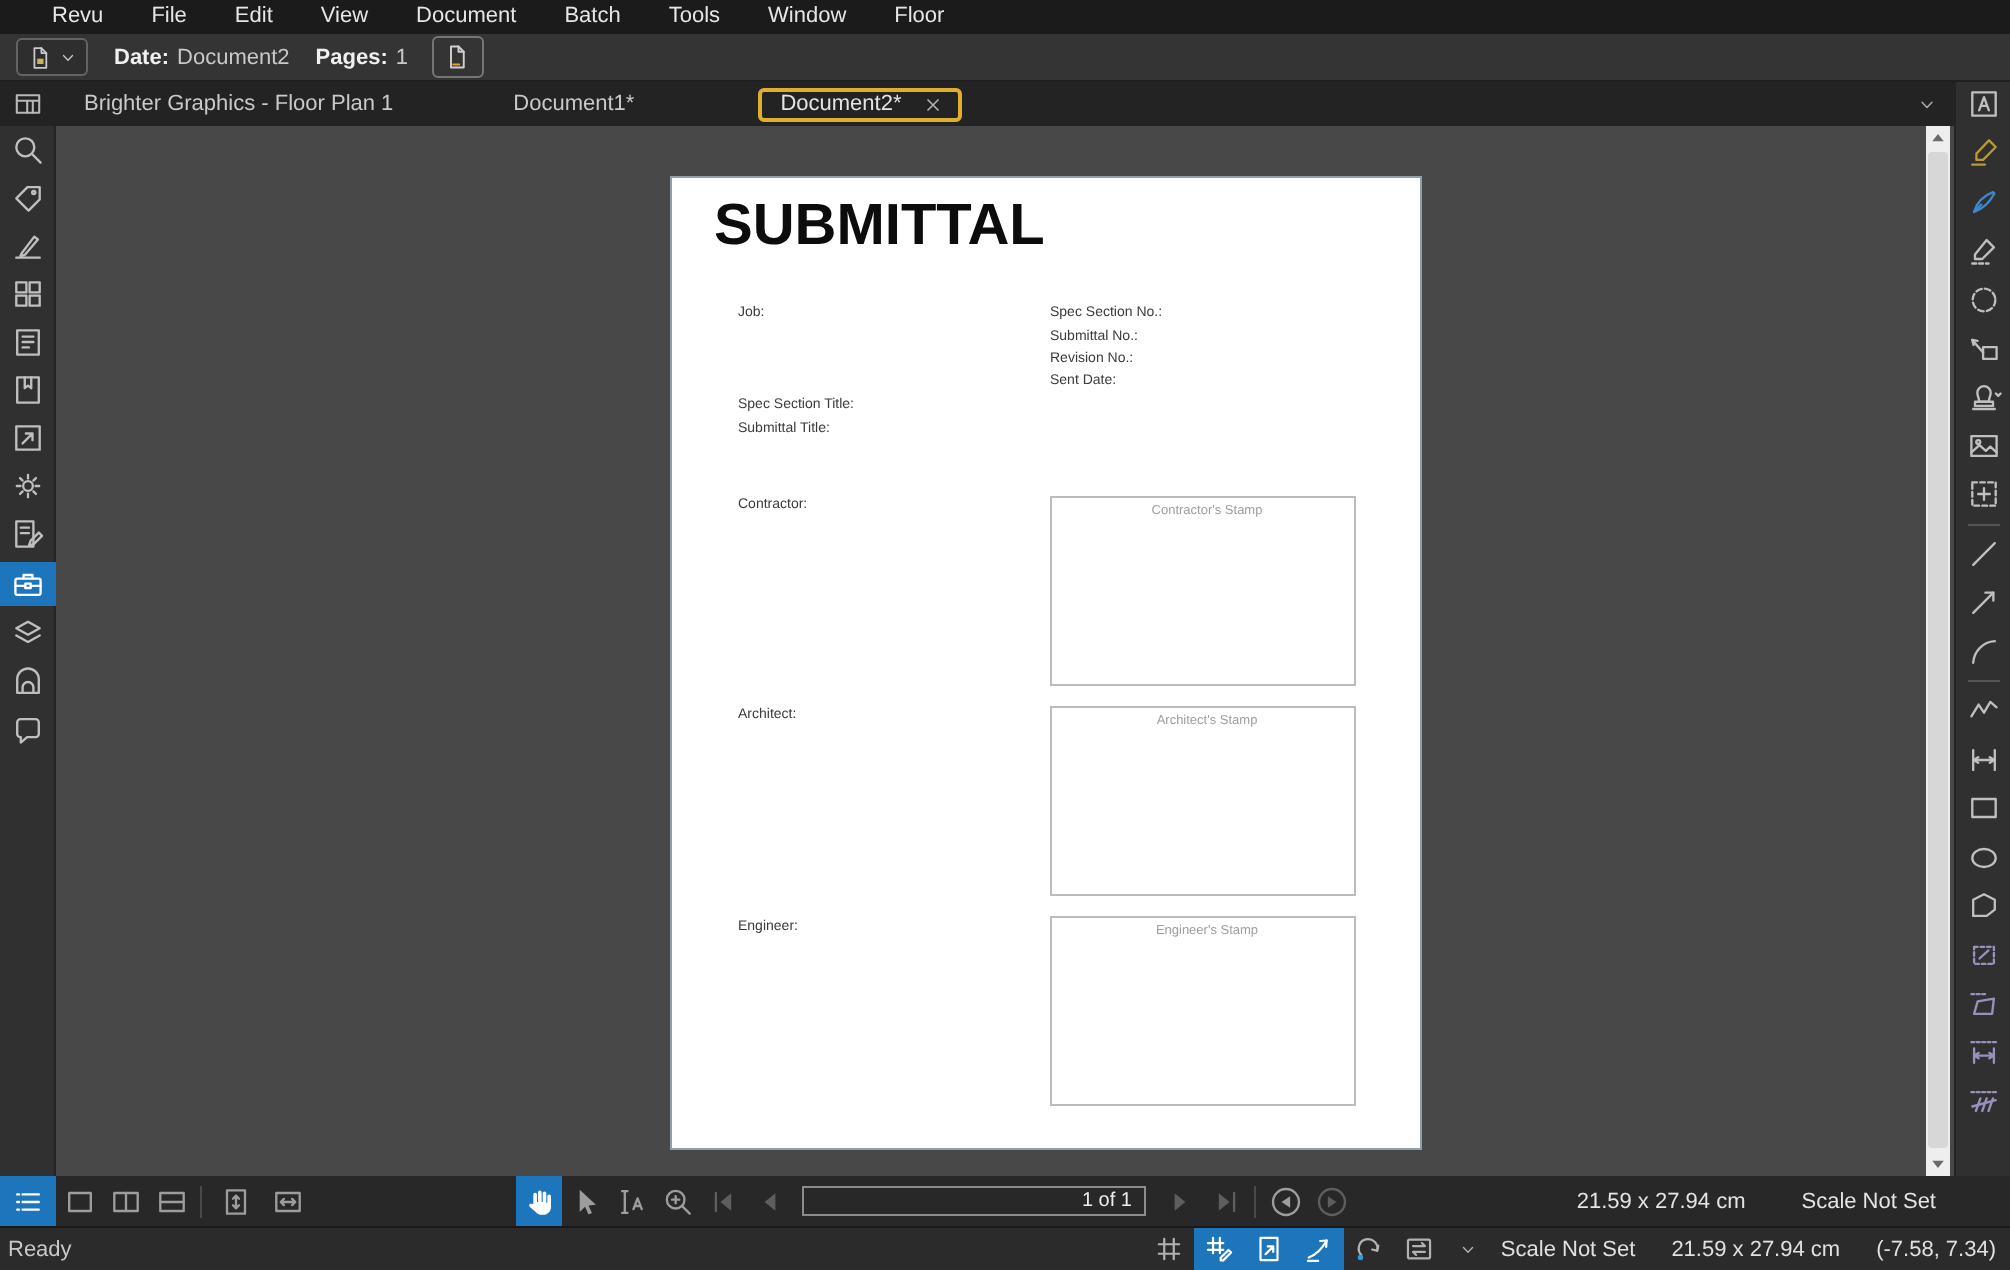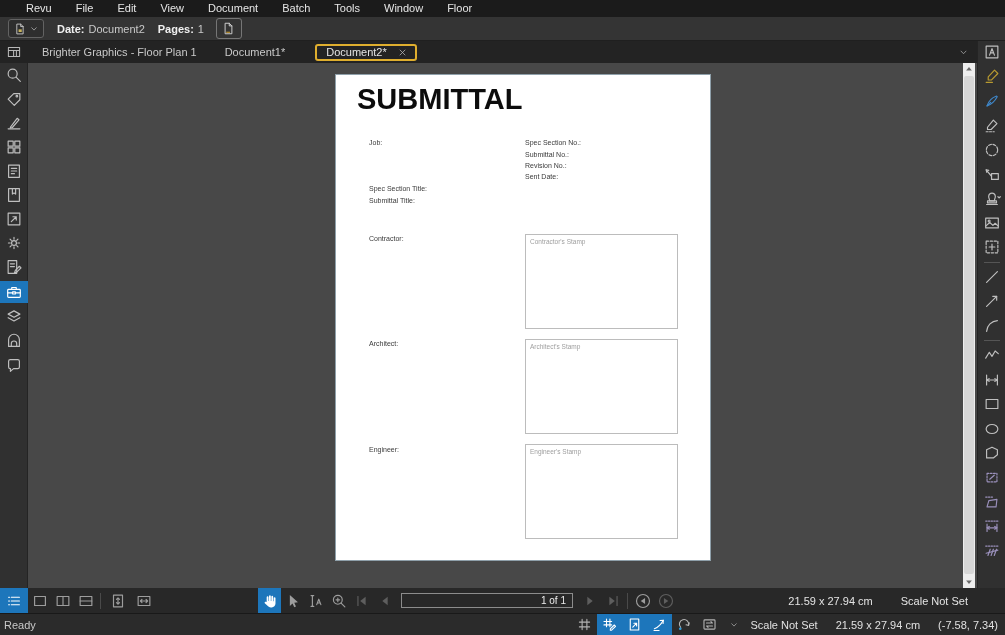--- a/index.html
+++ b/index.html
@@ -60,22 +60,22 @@
   #leftpanel .ptool.active{background:var(--accent);color:#fff;width:28px;height:22px;}
   .pdivider{width:16px;height:0;border-top:1px solid #555;flex:0 0 auto;}
 
   
   #canvas{position:absolute;left:28px;top:63px;width:949px;height:525px;background:#484848;overflow:hidden;}
   #vscroll{position:absolute;right:2px;top:0;width:12px;height:525px;background:#eeeeee;}
   .scr-arrow{position:absolute;left:0;width:12px;height:12px;display:flex;align-items:center;justify-content:center;color:#6a6a6a;}
   .scr-arrow svg{width:8px;height:8px;}
   #vthumb{position:absolute;left:1px;top:13px;width:10px;height:498px;background:#d7d7d7;border-radius:2px;}
 
-  #page{position:absolute;left:307px;top:11px;width:376px;height:487px;background:#ffffff;
-        border:1px solid #8fa0aa;color:#333;}
+  #page{position:absolute;left:307px;top:25px;width:376px;height:487px;background:#ffffff;
+        border:1px solid #8fa0aa;color:#333;text-align:center;}
   #page .plabel{position:absolute;font-size:7px;line-height:8px;color:#3a3a3a;white-space:nowrap;}
   #doc-title{position:absolute;left:21px;top:8px;font-size:29px;font-weight:800;letter-spacing:0;color:#0c0c0c;}
   .stamp-box{position:absolute;left:189px;width:153px;height:95px;border:1px solid #bcbcbc;
              font-size:6.5px;color:#9e9e9e;padding:3px 0 0 4px;}
 
   
   #bottombar{position:absolute;left:0;top:588px;width:1005px;height:25px;background:#282828;
              display:flex;align-items:center;}
   .bbtn{width:23px;height:25px;display:flex;align-items:center;justify-content:center;color:#9d9d9d;flex:0 0 auto;}
   .bbtn svg{width:18px;height:18px;fill:none;stroke:currentColor;stroke-width:1.3;stroke-linecap:round;stroke-linejoin:round;}
@@ -151,21 +151,21 @@
 
 <div id="tabbar">
   <div id="tabgrid-btn">
     <span class="ic">
         <svg viewBox="0 0 20 20">
           <rect x="3" y="4.5" width="14" height="11"></rect>
           <path d="M3 8h14M9.5 8v7.5M13 8v7.5"></path>
         </svg>
       </span>
   </div>
-  <div id="tabs-host" style="display:flex;align-items:center;">
+  <div id="tabs-host" style="display:flex;align-items:center;gap:32px;">
       <div class="tab">
         <span>Brighter Graphics - Floor Plan 1</span>
       </div>
       <div class="tab">
         <span>Document1*</span>
       </div>
       <div class="tab active">
         <span>Document2*</span>
         <span class="tab-close">
           <svg viewBox="0 0 20 20">

